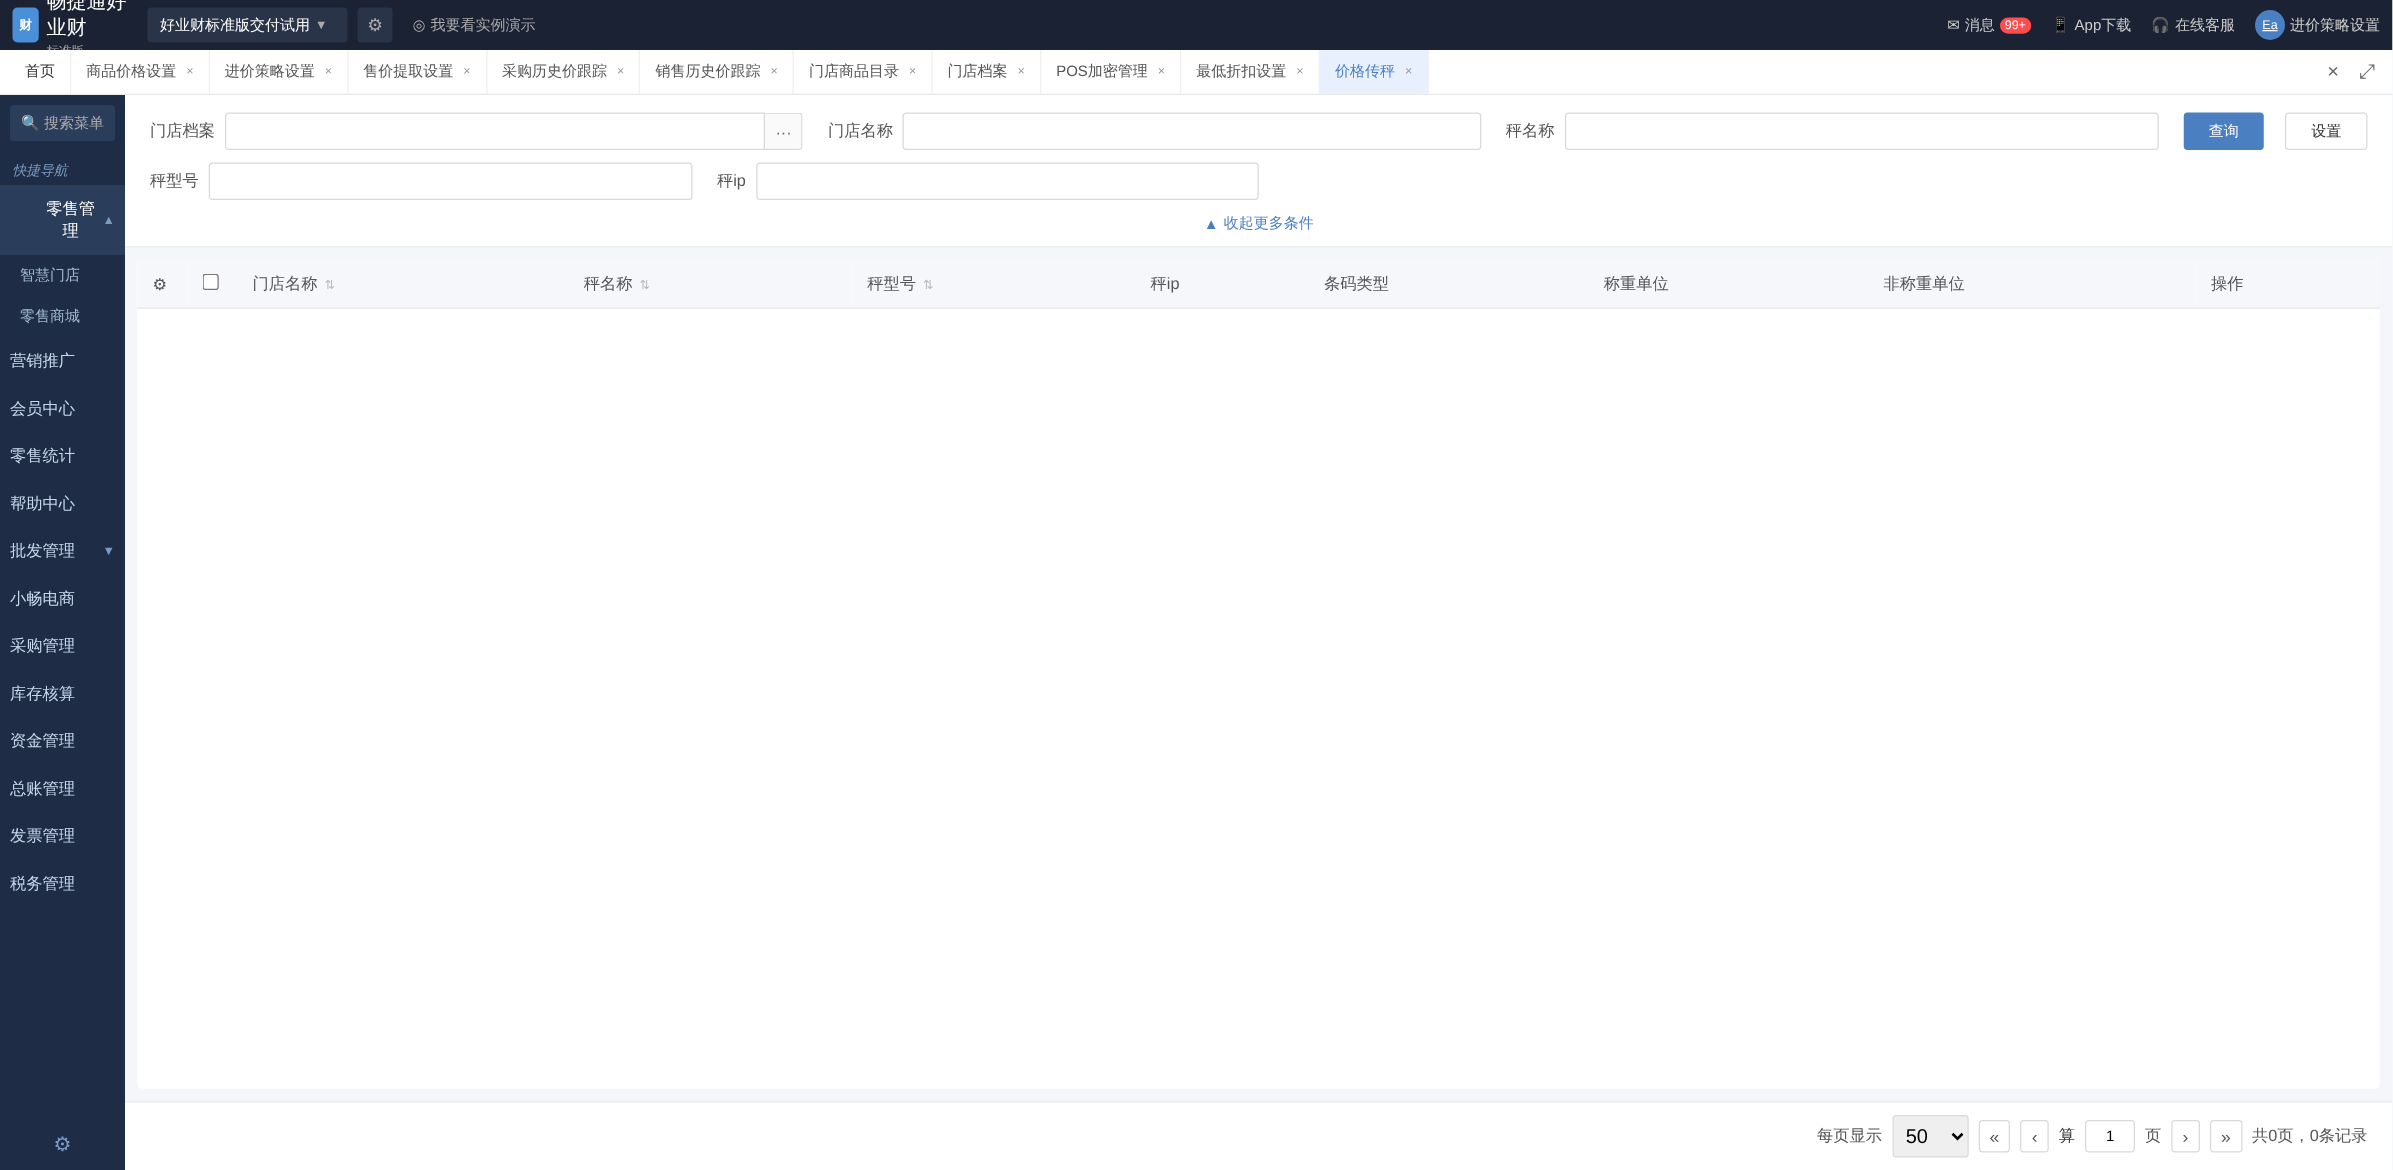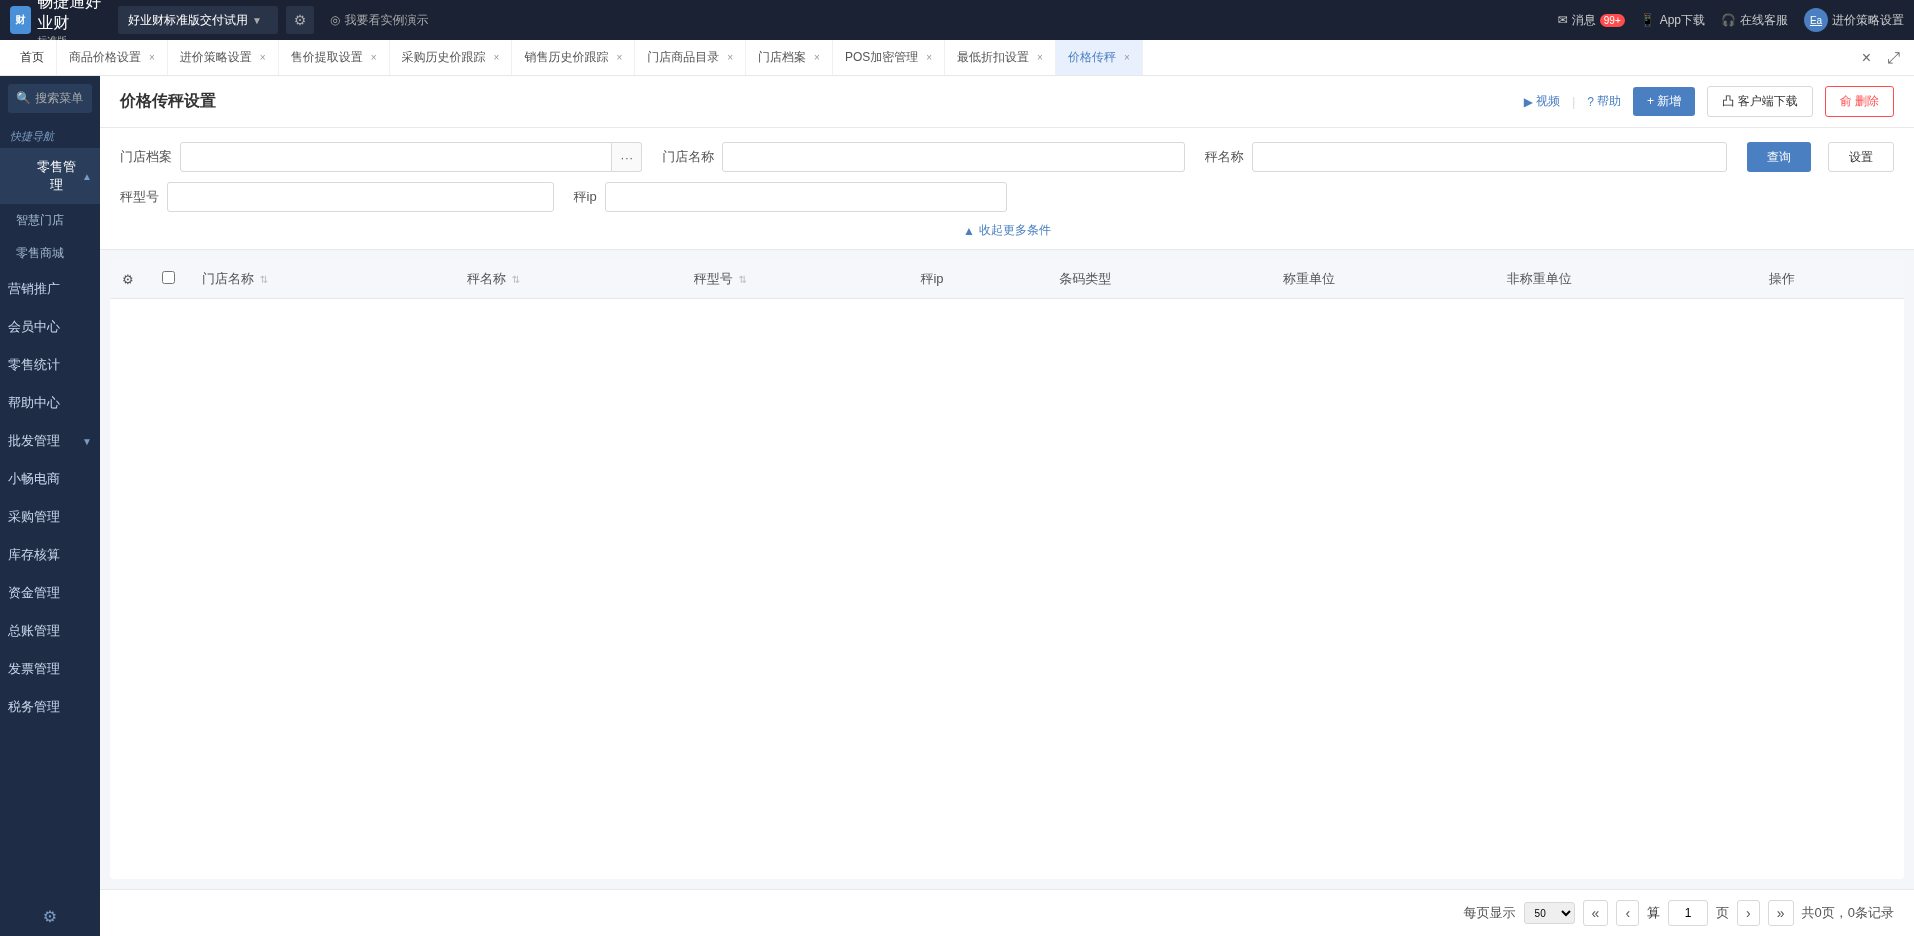--- a/index.html
+++ b/index.html
@@ -80,21 +80,21 @@
     .th-gear { width: 40px; text-align: center; }
     .th-check { width: 40px; text-align: center; }
 
     
     .empty-state { display: flex; flex-direction: column; align-items: center; justify-content: center; padding: 80px 0; }
     .empty-icon { width: 100px; height: 100px; margin-bottom: 16px; }
 
     
     .pagination-bar { background: #fff; padding: 10px 20px; display: flex; align-items: center; justify-content: flex-end; gap: 8px; border-top: 1px solid #e8e8e8; flex-shrink: 0; font-size: 13px; color: #333; }
     .page-size-label { color: #555; }
-    .page-size-select { border: 1px solid #d9d9d9; border-radius: 3px; padding: 3px 6px; font-size: 10px; height: 22px; }
+    .page-size-select { border: 1px solid #d9d9d9; border-radius: 3px; padding: 3px 6px; font-size: 16px; height: 34px; }
     .page-nav-btn { border: 1px solid #d9d9d9; background: #fff; padding: 3px 8px; cursor: pointer; border-radius: 3px; color: #555; font-size: 14px; height: 26px; display: flex; align-items: center; }
     .page-nav-btn:disabled { color: #ccc; cursor: not-allowed; }
     .page-input { border: 1px solid #d9d9d9; border-radius: 3px; padding: 3px 6px; width: 40px; text-align: center; height: 26px; font-size: 12px; }
     .page-info { color: #555; }
 
     
     input[type="checkbox"] { cursor: pointer; }
 
     .filter-spacer { flex: 2; }
   </style>
@@ -253,43 +253,20 @@
     <div class="sidebar-item">
       <span>税务管理</span>
     </div>
     <div class="sidebar-bottom">
       <span class="sidebar-gear">⚙</span>
     </div>
   </div>
 
   <div class="content-area">
 
-    <div class="page-header">
-      <div class="page-title">价格传秤设置</div>
-      <div class="page-actions">
-        <div class="action-link">
-          <span>▶</span>
-          <span>视频</span>
-        </div>
-        <span class="sep">|</span>
-        <div class="action-link">
-          <span>?</span>
-          <span>帮助</span>
-        </div>
-        <button class="btn-primary">
-          <span>+ 新增</span>
-        </button>
-        <button class="btn-default">
-          <span>凸 客户端下载</span>
-        </button>
-        <button class="btn-danger">
-          <span>俞 删除</span>
-        </button>
-      </div>
-    </div>
 
     <div class="filter-area">
       <div class="filter-row">
         <div class="filter-item">
           <span class="filter-label">门店档案</span>
           <div class="filter-input-with-btn">
             <input type="text" class="filter-input" style="border-radius: 3px 0px 0px 3px;">
             <button class="filter-ellipsis-btn">···</button>
           </div>
         </div>

